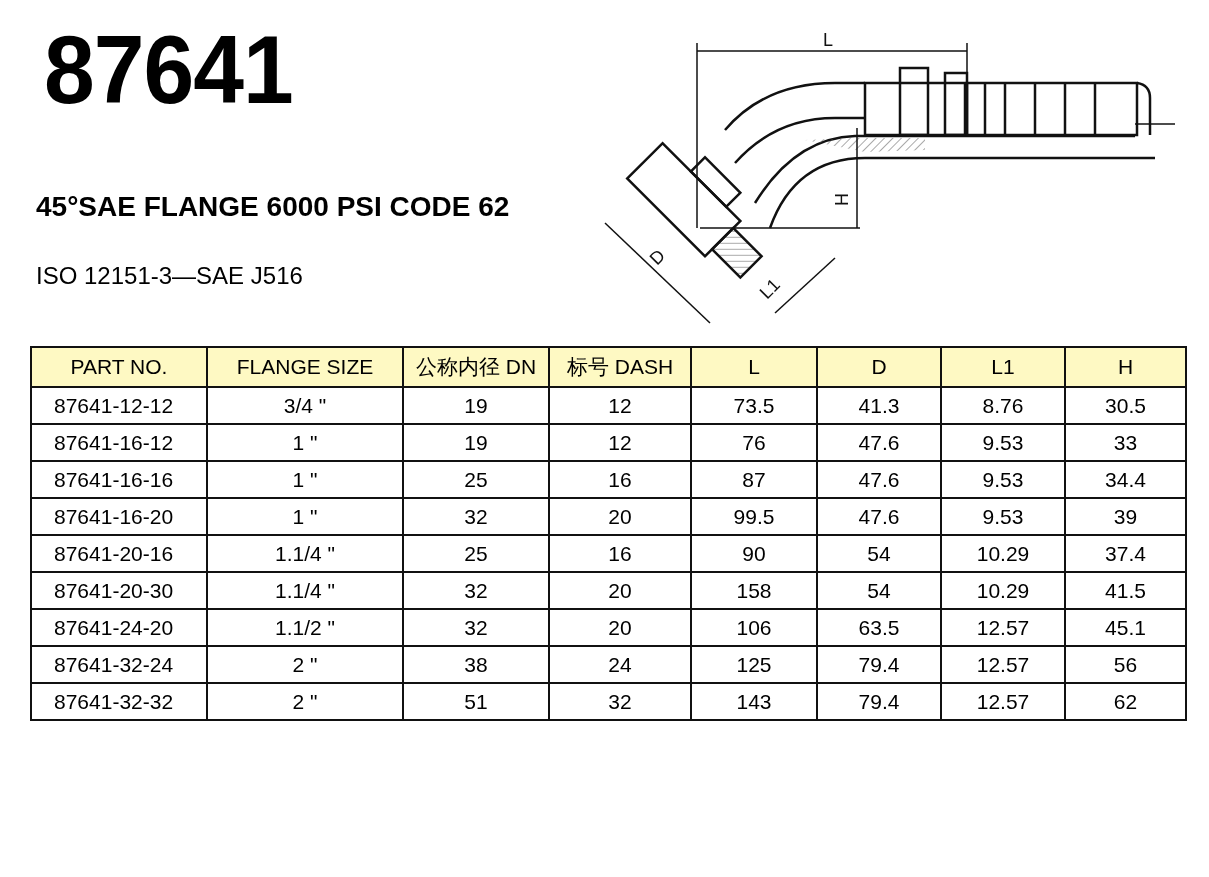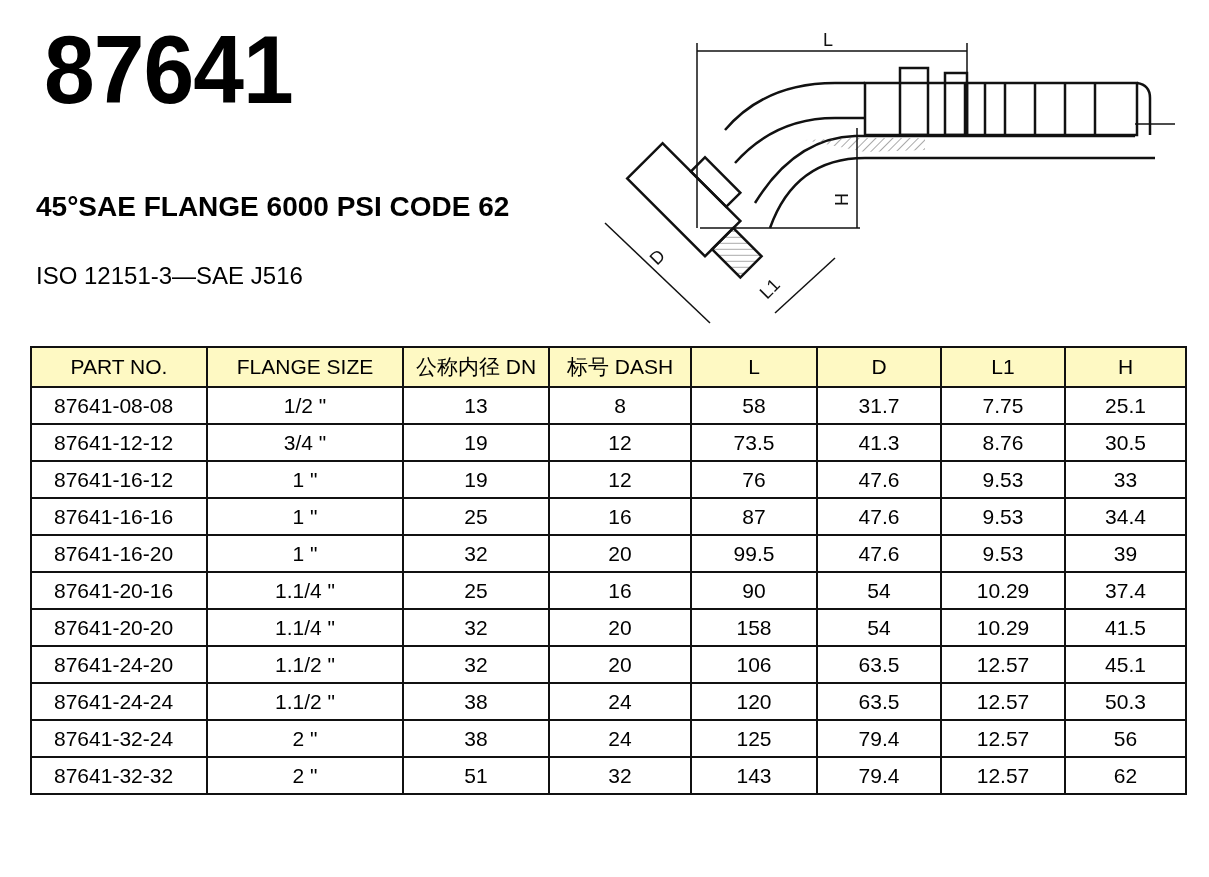--- a/index.html
+++ b/index.html
@@ -93,30 +93,20 @@
       <th>公称内径 DN</th>
       <th>标号 DASH</th>
       <th>L</th>
       <th>D</th>
       <th>L1</th>
       <th>H</th>
     </tr>
   </thead>
   <tbody>
     <tr>
-        <td>87641-08-08</td>
-        <td>1/2 "</td>
-        <td>13</td>
-        <td>8</td>
-        <td>58</td>
-        <td>31.7</td>
-        <td>7.75</td>
-        <td>25.1</td>
-      </tr>
-    <tr>
         <td>87641-12-12</td>
         <td>3/4 "</td>
         <td>19</td>
         <td>12</td>
         <td>73.5</td>
         <td>41.3</td>
         <td>8.76</td>
         <td>30.5</td>
       </tr>
     <tr>
@@ -153,48 +143,38 @@
         <td>87641-20-16</td>
         <td>1.1/4 "</td>
         <td>25</td>
         <td>16</td>
         <td>90</td>
         <td>54</td>
         <td>10.29</td>
         <td>37.4</td>
       </tr>
     <tr>
-        <td>87641-20-20</td>
+        <td>87641-20-30</td>
         <td>1.1/4 "</td>
         <td>32</td>
         <td>20</td>
         <td>158</td>
         <td>54</td>
         <td>10.29</td>
         <td>41.5</td>
       </tr>
     <tr>
         <td>87641-24-20</td>
         <td>1.1/2 "</td>
         <td>32</td>
         <td>20</td>
         <td>106</td>
         <td>63.5</td>
         <td>12.57</td>
         <td>45.1</td>
-      </tr>
-    <tr>
-        <td>87641-24-24</td>
-        <td>1.1/2 "</td>
-        <td>38</td>
-        <td>24</td>
-        <td>120</td>
-        <td>63.5</td>
-        <td>12.57</td>
-        <td>50.3</td>
       </tr>
     <tr>
         <td>87641-32-24</td>
         <td>2 "</td>
         <td>38</td>
         <td>24</td>
         <td>125</td>
         <td>79.4</td>
         <td>12.57</td>
         <td>56</td>

